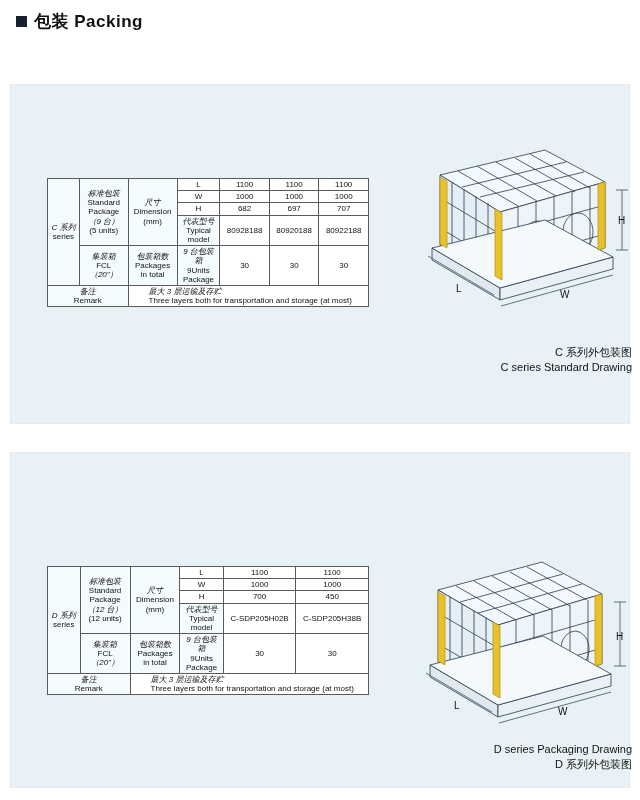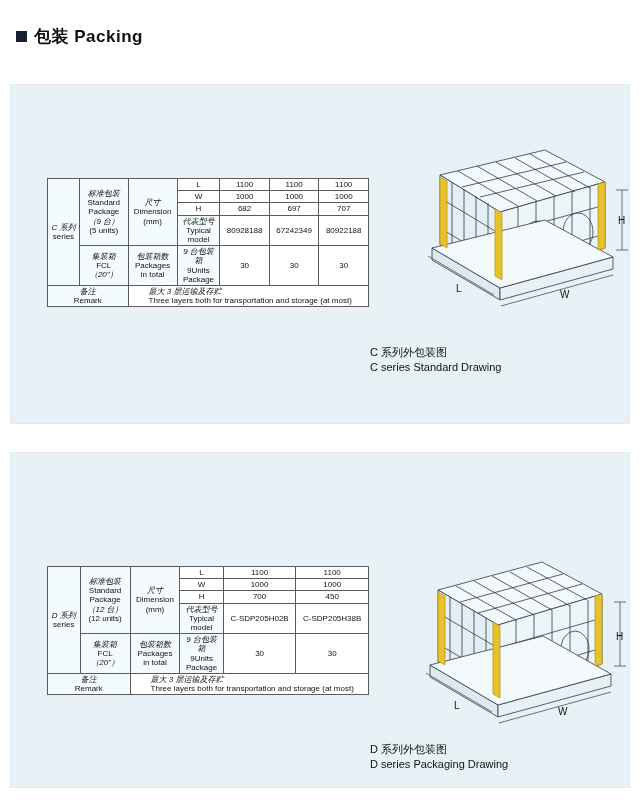--- a/index.html
+++ b/index.html
@@ -8,21 +8,21 @@
     background:#ffffff;
     font-family:"Liberation Sans", sans-serif;
     color:#1a1a1a;
     position:relative;
     overflow:hidden;
   }
   .page{position:relative;width:640px;height:800px;}
 
   
   .header{
-    position:absolute;left:0;top:18px;width:640px;height:36px;
+    position:absolute;left:0;top:3px;width:640px;height:36px;
     display:flex;align-items:center;padding-left:16px;box-sizing:border-box;
   }
   .header .sq{
     width:11px;height:11px;background:#15212e;margin-right:7px;display:inline-block;
   }
   .header .title{
     font-size:17px;font-weight:bold;letter-spacing:.5px;color:#111;
   }
 
   
@@ -69,21 +69,21 @@
   
   .drawing{
     position:absolute;
   }
   #draw-c{left:370px;top:120px;width:262px;height:250px;}
   #draw-d{left:370px;top:528px;width:262px;height:250px;}
 
   .caption{
     position:absolute;
     width:262px;
-    text-align:left;
+    text-align:right;
     font-size:11px;
     line-height:15px;
     color:#111;
   }
   #cap-c{left:370px;top:345px;}
   #cap-d{left:370px;top:742px;}
 
   svg{display:block;}
 </style>
 </head>
@@ -132,21 +132,21 @@
       <td>682</td>
       <td>697</td>
       <td>707</td>
     </tr>
     <tr>
       <td class="lbl">
         <span class="cn">代表型号</span>
         <span class="en">Typical model</span>
       </td>
       <td>80928188</td>
-      <td>67242349</td>
+      <td>80920188</td>
       <td>80922188</td>
     </tr>
     <tr>
       <td class="lbl">
         <span class="cn">集装箱</span>
         <span class="en">FCL</span>
         <span class="cn">（20"）</span>
       </td>
       <td class="lbl">
         <span class="cn">包装箱数</span>
@@ -359,17 +359,17 @@
       </g>
       <g font-size="10" fill="#111" font-family="Liberation Sans, sans-serif">
         <text x="84" y="181">L</text>
         <text x="188" y="187">W</text>
         <text x="246" y="112">H</text>
       </g>
     </svg>
   </div>
 
   <div class="caption" id="cap-d">
+    <div>D series Packaging Drawing</div>
     <div>D 系列外包装图</div>
-    <div>D series Packaging Drawing</div>
   </div>
 
 </div>
 
 </body></html>

